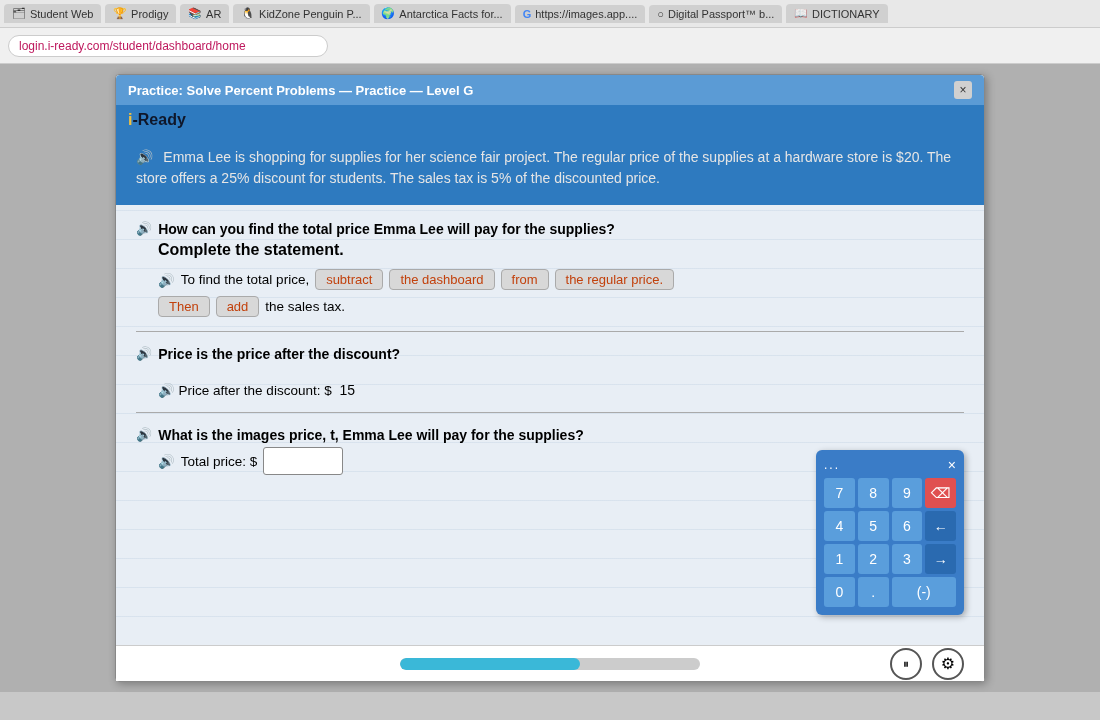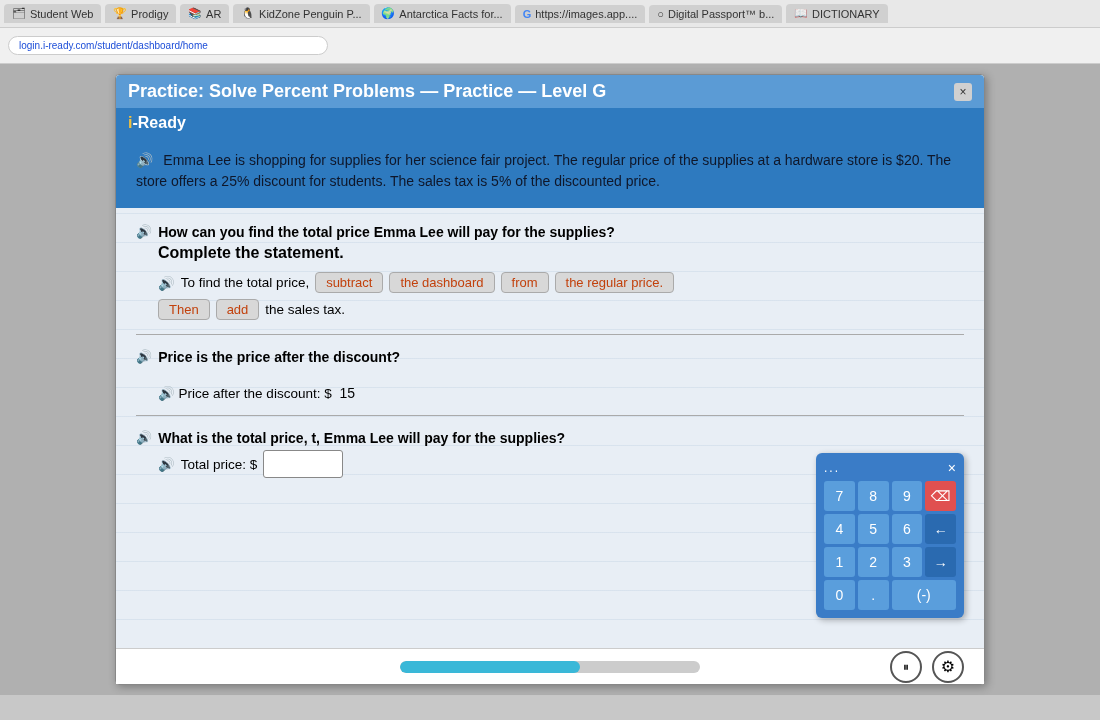--- a/index.html
+++ b/index.html
@@ -20,22 +20,22 @@
       align-items: center;
       padding: 0 8px;
       gap: 6px;
       border-bottom: 1px solid #ccc;
     }
     .url-bar {
       background: white;
       border: 1px solid #ccc;
       border-radius: 12px;
       padding: 3px 10px;
-      font-size: 10px;
-      color: #1d4ed8;
+      font-size: 12px;
+      color: #be185d;
       flex: 1;
       max-width: 320px;
     }
     .tab-bar {
       background: #e8e8e8;
       height: 28px;
       display: flex;
       align-items: center;
       padding: 0 4px;
       gap: 4px;
@@ -77,21 +77,21 @@
     .modal-header {
       background: #5b9bd5;
       padding: 6px 12px;
       display: flex;
       align-items: center;
       justify-content: space-between;
       border-radius: 4px 4px 0 0;
     }
     .modal-title {
       color: white;
-      font-size: 18px;
+      font-size: 13px;
       font-weight: bold;
     }
     .close-btn {
       background: #d0d0d0;
       border: none;
       border-radius: 3px;
       width: 18px;
       height: 18px;
       cursor: pointer;
       font-size: 12px;
@@ -114,21 +114,21 @@
       font-weight: bold;
     }
     .iready-logo span {
       color: #f0c040;
     }
 
     
     .problem-section {
       background: #2e7abf;
       padding: 12px 20px 16px 20px;
-      color: #0f172a;
+      color: #e5e5e5;
       font-size: 14px;
       line-height: 1.5;
     }
     .problem-section .speaker {
       margin-right: 6px;
     }
 
     
     .content-area {
       background: #e8eef5;
@@ -376,21 +376,21 @@
   <div class="modal">
 
     <div class="modal-header">
       <span class="modal-title">Practice: Solve Percent Problems — Practice — Level G</span>
       <button class="close-btn">×</button>
     </div>
 
     <div style="display:flex; flex-direction:column;">
       <div class="iready-brand">
         <span class="iready-logo">
-          <span style="color:#f0c040;">i</span><span style="color:#ffffff;">-Ready</span>
+          <span style="color:#f0c040;">i</span><span style="color:#0f172a;">-Ready</span>
         </span>
       </div>
 
       <div class="problem-section">
         <span class="speaker">🔊</span>
         <span>Emma Lee is shopping for supplies for her science fair project. The regular price of the supplies at a hardware store is $20. The store offers a 25% discount for students. The sales tax is 5% of the discounted price.</span>
       </div>
     </div>
 
     <div class="content-area">
@@ -430,21 +430,21 @@
           <span>Price after the discount: $</span>
           <span style="margin-left:4px;font-size:14px;">15</span>
         </div>
       </div>
 
       <hr class="divider">
 
       <div class="question-block">
         <div class="question-title">
           <span class="speaker-icon">🔊</span>
-          <strong>What is the total price, t, Emma Lee will pay for the supplies?</strong>
+          <strong>What is the images price, t, Emma Lee will pay for the supplies?</strong>
         </div>
         <div class="total-input-line">
           <span>🔊</span>
           <span>Total price: $</span>
           <input class="total-input" type="text" value="" style="">
         </div>
       </div>
 
       <div class="calculator">
         <div class="calc-header">

